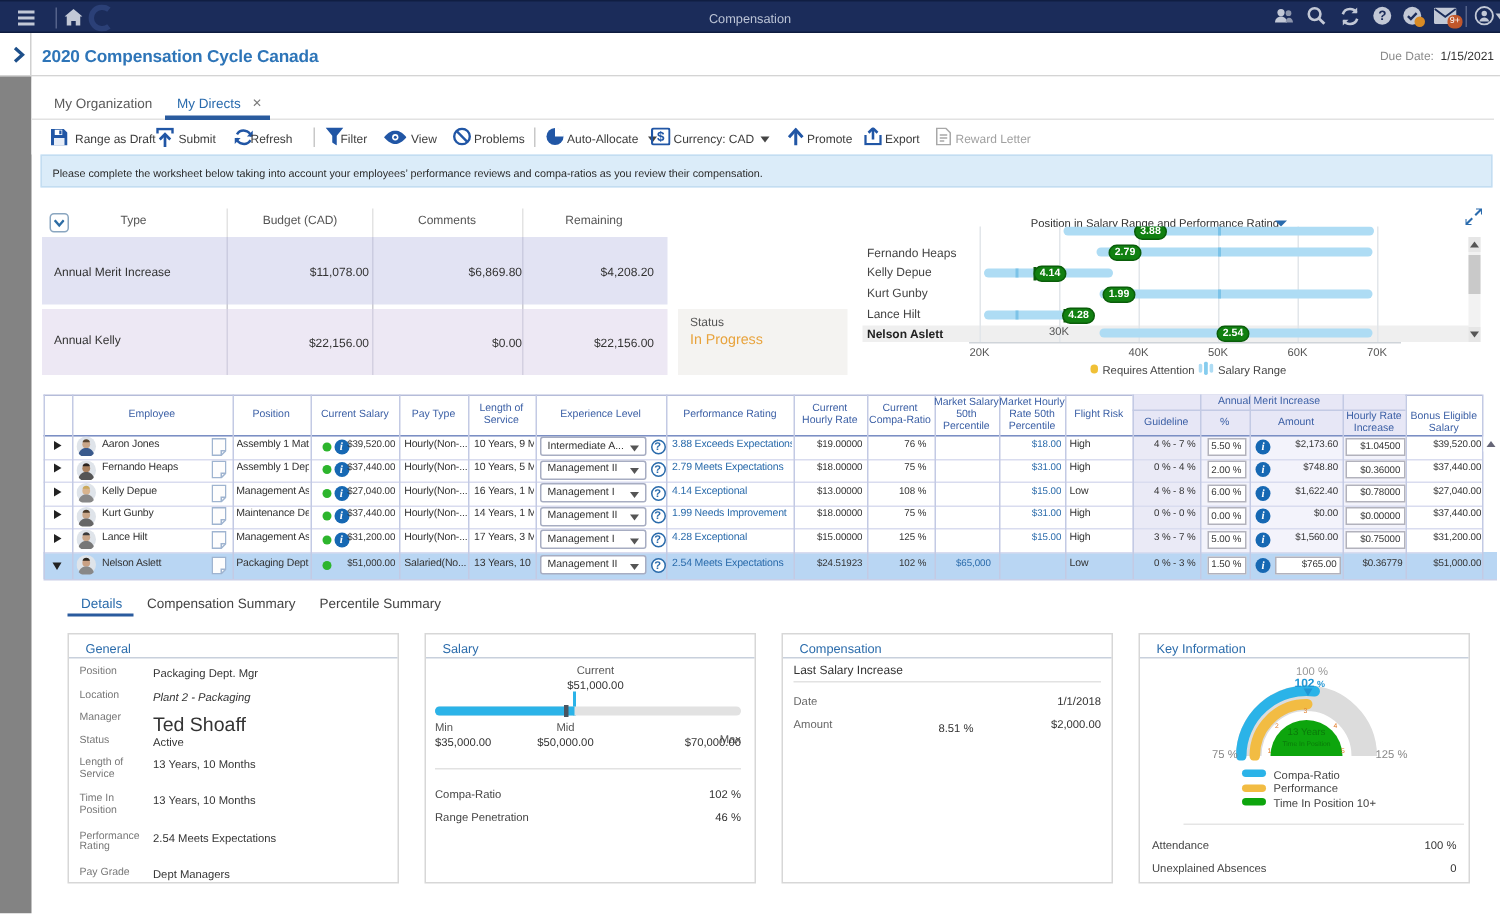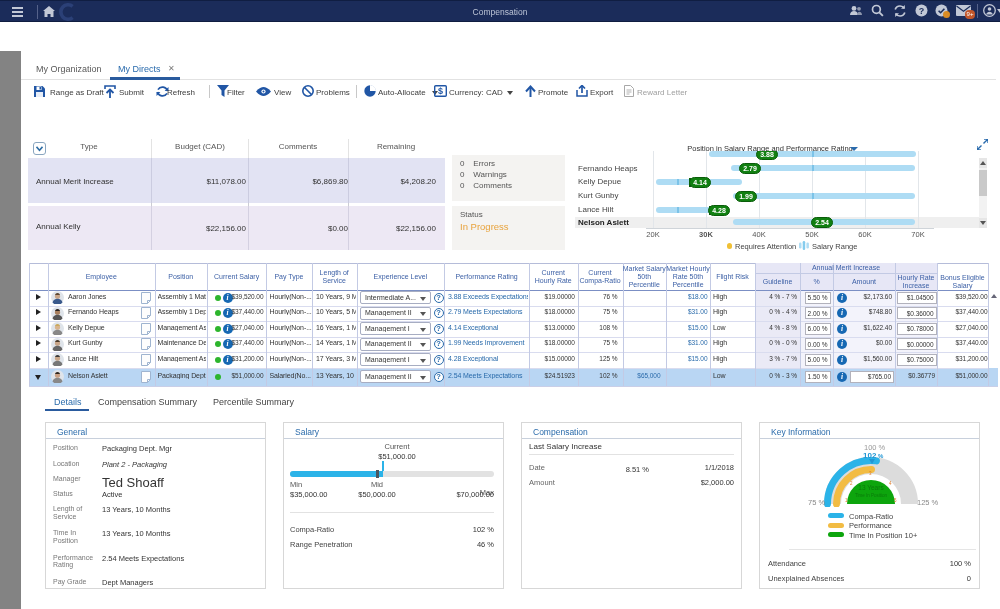--- a/index.html
+++ b/index.html
@@ -60,20 +60,28 @@
   <div class="a" style="left:965px;top:10px;width:10px;height:9px;border-radius:4px;background:#c2572b;color:#fff;font-size:6px;text-align:center;line-height:9px;">9+</div>
   <div class="a" style="left:977px;top:4px;width:1px;height:14px;background:#55628a;"></div>
   <svg class="a" style="left:983px;top:4px;" width="13" height="13" viewBox="0 0 13 13">
         <circle cx="6.5" cy="6.5" r="5.8" fill="none" stroke="#c2c8d6" stroke-width="1.3"></circle>
         <circle cx="6.5" cy="5" r="1.8" fill="#c2c8d6"></circle>
         <path d="M3.2 10.4c.5-1.8 1.8-2.7 3.3-2.7s2.8.9 3.3 2.7" fill="#c2c8d6"></path>
       </svg>
   <div class="a" style="left:997px;top:9px;width:0;height:0;border-left:3px solid transparent;border-right:3px solid transparent;border-top:4px solid #c2c8d6;"></div>
 </div>
 
+<div class="a" style="left:0;top:22px;width:1000px;height:29px;background:#fff;border-bottom:1px solid #d4d4d4;box-shadow:0 2px 3px rgba(0,0,0,0.12);">
+  <div class="a" style="left:0;top:0;width:21px;height:28px;border-right:1px solid #d0d0d0;"></div>
+  <svg class="a" style="left:8px;top:9px;" width="10" height="11" viewBox="0 0 10 11">
+        <path d="M2 1l5 4.5L2 10" fill="none" stroke="#1d4f8a" stroke-width="2.2"></path>
+      </svg>
+  <div class="a" style="left:28px;top:10px;font-size:11.5px;font-weight:bold;color:#2e75b8;letter-spacing:-0.1px;">2020 Compensation Cycle Canada</div>
+  <div class="a r" style="left:796px;top:11px;width:200px;font-size:8px;color:#333;"><span style="color:#8a8a8a;">Due Date:</span>&nbsp;&nbsp;1/15/2021</div>
+</div>
 <div class="a" style="left:0;top:51px;width:21px;height:558px;background:#838383;"></div>
 
 <div class="a" style="left:21px;top:51px;width:979px;height:29px;background:#fff;"></div>
 <div class="a" style="left:21px;top:79px;width:975px;height:1px;background:#e2e2e2;"></div>
 <div class="a" style="left:36px;top:64px;font-size:9px;color:#5a5a5a;">My Organization</div>
 <div class="a" style="left:118px;top:64px;font-size:9px;color:#2a6bad;">My Directs</div>
 <div class="a" style="left:168px;top:64px;font-size:8px;color:#7a7a7a;">✕</div>
 <div class="a" style="left:110px;top:77px;width:70px;height:2.5px;background:#2a5b9e;"></div>
 
 <div class="a" style="left:21px;top:80px;width:979px;height:23px;background:#fff;"></div>
@@ -136,20 +144,23 @@
       <path d="M6 8V1" stroke="#2156a5" stroke-width="1.7"></path>
       <path d="M3 3.5L6 0.5l3 3" fill="none" stroke="#2156a5" stroke-width="1.7"></path>
     </svg>
 <div class="a" style="left:590px;top:88px;font-size:8px;color:#3c3c3c;">Export</div>
 <svg class="a" style="left:624px;top:85px;" width="10" height="12" viewBox="0 0 10 12">
       <path d="M0.5 0.5h6L9.5 3.5v8h-9z" fill="none" stroke="#a8a8a8" stroke-width="1"></path>
       <path d="M2.5 5h5M2.5 7h5M2.5 9h3" stroke="#a8a8a8" stroke-width="0.9"></path>
     </svg>
 <div class="a" style="left:637px;top:88px;font-size:8px;color:#a0a0a0;">Reward Letter</div>
 
+<div class="a" style="left:27px;top:103px;width:968px;height:22px;background:#dbecf9;border:1px solid #c3ddf1;">
+  <div class="a" style="left:7px;top:6.5px;font-size:7.2px;color:#2b2b2b;">Please complete the worksheet below taking into account your employees’ performance reviews and compa-ratios as you review their compensation.</div>
+</div>
 
 <div class="a" style="left:33px;top:142px;width:13px;height:13px;background:#fff;border:1px solid #8aa6c0;border-radius:3px;">
  <svg class="a" style="left:2px;top:3px;" width="7" height="6" viewBox="0 0 7 6">
         <path d="M0.5 0.8L3.5 4.3 6.5 0.8" fill="none" stroke="#2e6da4" stroke-width="1.6"></path>
       </svg>
 </div>
 <div class="a" style="left:151px;top:139px;width:1px;height:111px;background:#e3e3e3;"></div>
 <div class="a" style="left:248px;top:139px;width:1px;height:111px;background:#e3e3e3;"></div>
 <div class="a" style="left:348px;top:139px;width:1px;height:111px;background:#e3e3e3;"></div>
 <div class="a c" style="left:59px;top:142px;width:60px;font-size:8px;color:#555;">Type</div>
@@ -160,25 +171,20 @@
   <div class="a" style="left:8px;top:18.5px;font-size:8px;color:#333;">Annual Merit Increase</div>
   <div class="a r" style="left:123px;top:18.5px;width:95px;font-size:8px;color:#333;">$11,078.00</div>
   <div class="a r" style="left:225px;top:18.5px;width:95px;font-size:8px;color:#333;">$6,869.80</div>
   <div class="a r" style="left:313px;top:18.5px;width:95px;font-size:8px;color:#333;">$4,208.20</div>
 </div>
 <div class="a" style="left:28px;top:206px;width:417px;height:44px;background:#ede8f4;">
   <div class="a" style="left:8px;top:16px;font-size:8px;color:#333;">Annual Kelly</div>
   <div class="a r" style="left:123px;top:17.5px;width:95px;font-size:8px;color:#333;">$22,156.00</div>
   <div class="a r" style="left:225px;top:17.5px;width:95px;font-size:8px;color:#333;">$0.00</div>
   <div class="a r" style="left:313px;top:17.5px;width:95px;font-size:8px;color:#333;">$22,156.00</div>
-</div>
-<div class="a" style="left:452px;top:155px;width:113px;height:46px;background:#f4f3f1;">
-  <div class="a" style="left:8px;top:4px;font-size:8px;color:#555;">0&nbsp;&nbsp;&nbsp;&nbsp;Errors</div>
-  <div class="a" style="left:8px;top:15px;font-size:8px;color:#555;">0&nbsp;&nbsp;&nbsp;&nbsp;Warnings</div>
-  <div class="a" style="left:8px;top:26px;font-size:8px;color:#555;">0&nbsp;&nbsp;&nbsp;&nbsp;Comments</div>
 </div>
 <div class="a" style="left:452px;top:206px;width:113px;height:44px;background:#f4f3f1;">
   <div class="a" style="left:8px;top:4px;font-size:8px;color:#555;">Status</div>
   <div class="a" style="left:8px;top:15px;font-size:9.5px;color:#e8a33c;">In Progress</div>
 </div>
 <div class="a" style="left:151px;top:158px;width:1px;height:92px;background:rgba(100,100,140,0.18);"></div>
 <div class="a" style="left:248px;top:158px;width:1px;height:92px;background:rgba(100,100,140,0.18);"></div>
 <div class="a" style="left:348px;top:158px;width:1px;height:92px;background:rgba(100,100,140,0.18);"></div>
 
 <div class="a c" style="left:620px;top:144px;width:300px;font-size:7.5px;color:#333;">Position in Salary Range and Performance Rating</div>
@@ -216,21 +222,21 @@
 <div class="a c" style="left:181px;top:-2.5px;width:22px;height:11px;border-radius:5.5px;background:#118011;border:1px solid #0a5d0a;color:#fff;font-size:7px;font-weight:bold;line-height:9.5px;">3.88</div>
 <div class="a c" style="left:164px;top:11.9px;width:22px;height:11px;border-radius:5.5px;background:#118011;border:1px solid #0a5d0a;color:#fff;font-size:7px;font-weight:bold;line-height:9.5px;">2.79</div>
 <div class="a" style="left:114px;top:26.8px;width:1.5px;height:9px;background:#0a5d0a;"></div>
 <div class="a c" style="left:114px;top:25.8px;width:22px;height:11px;border-radius:5.5px;background:#118011;border:1px solid #0a5d0a;color:#fff;font-size:7px;font-weight:bold;line-height:9.5px;">4.14</div>
 <div class="a c" style="left:160px;top:39.9px;width:22px;height:11px;border-radius:5.5px;background:#118011;border:1px solid #0a5d0a;color:#fff;font-size:7px;font-weight:bold;line-height:9.5px;">1.99</div>
 <div class="a" style="left:134px;top:54.5px;width:1.5px;height:9px;background:#0a5d0a;"></div>
 <div class="a c" style="left:133px;top:53.5px;width:22px;height:11px;border-radius:5.5px;background:#118011;border:1px solid #0a5d0a;color:#fff;font-size:7px;font-weight:bold;line-height:9.5px;">4.28</div>
 <div class="a c" style="left:236px;top:65.8px;width:22px;height:11px;border-radius:5.5px;background:#118011;border:1px solid #0a5d0a;color:#fff;font-size:7px;font-weight:bold;line-height:9.5px;">2.54</div>
 </div>
 <div class="a c" style="left:638px;top:230px;width:30px;font-size:7.5px;color:#555;">20K</div>
-<div class="a c" style="left:691px;top:230px;width:30px;font-size:7.5px;color:#555;font-weight:bold;">30K</div>
+<div class="a c" style="left:691px;top:216px;width:30px;font-size:7.5px;color:#555;">30K</div>
 <div class="a c" style="left:744px;top:230px;width:30px;font-size:7.5px;color:#555;">40K</div>
 <div class="a c" style="left:797px;top:230px;width:30px;font-size:7.5px;color:#555;">50K</div>
 <div class="a c" style="left:850px;top:230px;width:30px;font-size:7.5px;color:#555;">60K</div>
 <div class="a c" style="left:903px;top:230px;width:30px;font-size:7.5px;color:#555;">70K</div>
 <div class="a" style="left:726.5px;top:243px;width:5.5px;height:5.5px;border-radius:3px;background:#f0c036;"></div>
 <div class="a" style="left:735px;top:242px;font-size:7.5px;color:#444;">Requires Attention</div>
 <svg class="a" style="left:799px;top:241px;" width="10" height="9" viewBox="0 0 10 9">
       <rect x="0" y="1.5" width="2.5" height="6" rx="1.2" fill="#aedcf4"></rect>
       <rect x="3.7" y="0" width="2.5" height="9" rx="1.2" fill="#85ccee"></rect>
       <rect x="7.4" y="1.5" width="2.5" height="6" rx="1.2" fill="#aedcf4"></rect>
@@ -548,21 +554,21 @@
 <div class="a r" style="left:110px;top:116.5px;width:100px;font-size:7.5px;color:#333;">46 %</div>
 </div>
 <div class="a" style="left:521px;top:422px;width:221px;height:167px;background:#fff;border:1px solid #d7d7d7;">
       <div class="a" style="left:11px;top:4px;font-size:8.5px;color:#2a6bab;">Compensation</div>
       <div class="a" style="left:0;top:14.5px;width:219px;height:1px;background:#c8d0dc;"></div>
 <div class="a" style="left:7px;top:19px;font-size:8px;color:#333;">Last Salary Increase</div>
 <div class="a" style="left:7px;top:31px;width:205px;height:1px;background:#e2e2e2;"></div>
 <div class="a" style="left:7px;top:40px;font-size:7.5px;color:#666;">Date</div>
 <div class="a r" style="left:112px;top:40px;width:100px;font-size:7.5px;color:#333;">1/1/2018</div>
 <div class="a" style="left:7px;top:54.5px;font-size:7.5px;color:#666;">Amount</div>
-<div class="a r" style="left:27px;top:42px;width:100px;font-size:7.5px;color:#333;text-align:right;">8.51 %</div>
+<div class="a r" style="left:27px;top:58px;width:100px;font-size:7.5px;color:#333;text-align:right;">8.51 %</div>
 <div class="a r" style="left:112px;top:54.5px;width:100px;font-size:7.5px;color:#333;">$2,000.00</div>
 </div>
 <div class="a" style="left:759px;top:422px;width:221px;height:167px;background:#fff;border:1px solid #d7d7d7;">
       <div class="a" style="left:11px;top:4px;font-size:8.5px;color:#2a6bab;">Key Information</div>
       <div class="a" style="left:0;top:14.5px;width:219px;height:1px;background:#c8d0dc;"></div>
 <svg class="a" style="left:61px;top:29px;" width="100" height="55" viewBox="0 0 100 55">
 <path d="M 11.5 52 A 38.5 38.5 0 0 1 88.5 52" fill="none" stroke="#dcdcdc" stroke-width="17"></path>
 <path d="M 6.5 52 A 43.5 43.5 0 0 1 55.45 8.88" fill="none" stroke="#2bb3e8" stroke-width="7" stroke-linecap="round"></path>
 <path d="M 15.5 52 A 34.5 34.5 0 0 1 50.5 17.5" fill="none" stroke="#f2bc43" stroke-width="7" stroke-linecap="round"></path>
 <path d="M 26 52 A 24 24 0 0 1 74 52 Z" fill="#0da50d"></path>

